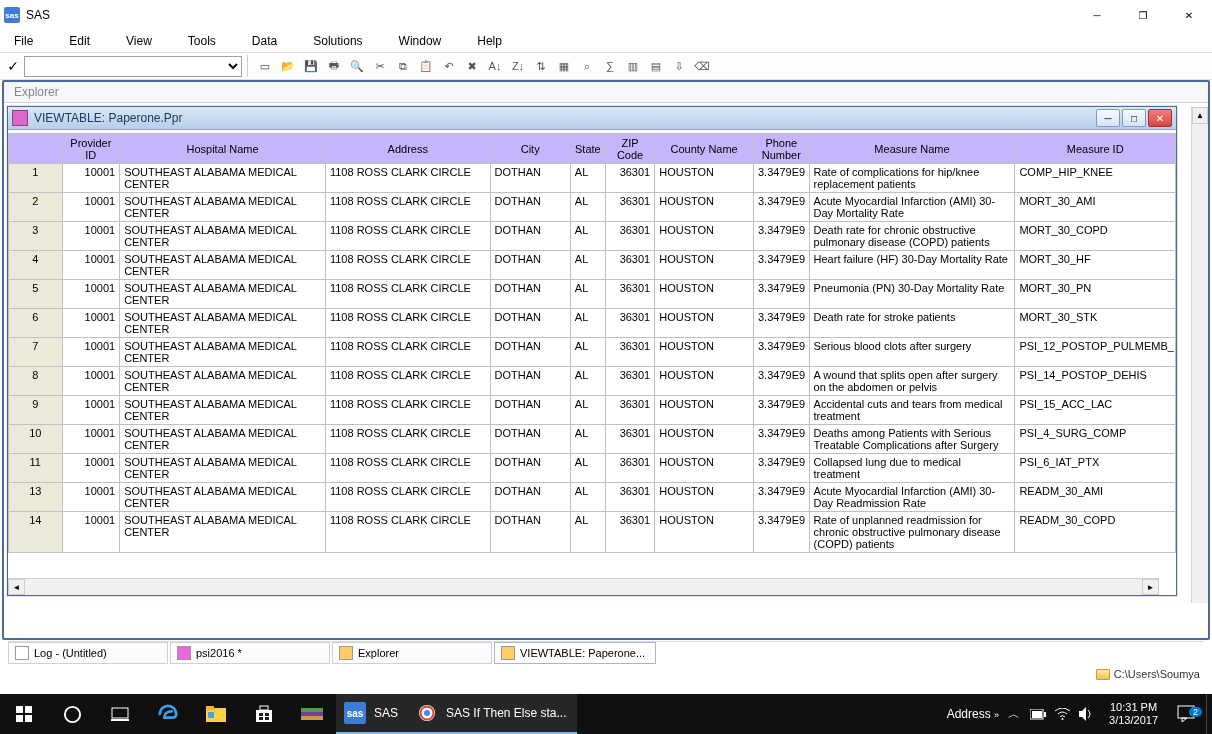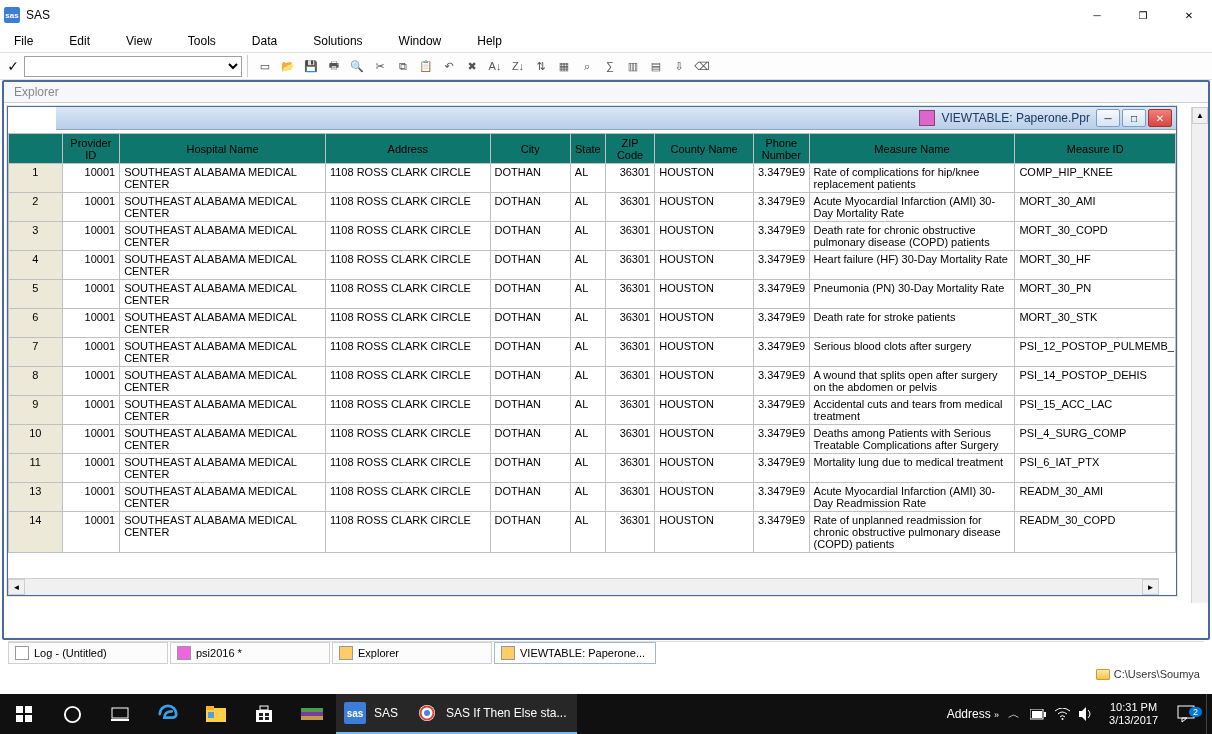--- a/index.html
+++ b/index.html
@@ -21,32 +21,32 @@
 .toolbar { height: 28px; display: flex; align-items: center; padding: 2px 4px; gap: 2px; border-top: 1px solid #e0e0e0; border-bottom: 1px solid #e0e0e0; background: #fdfdfd; }
 .toolbar .chk { width: 18px; height: 22px; display:flex;align-items:center;justify-content:center;font-size:14px;color:#000;}
 .toolbar select { height: 21px; width: 218px; font-size: 12px; border:1px solid #a0a0a0;background:#fff;}
 .toolbar .sep { width: 2px; height: 22px; border-left: 1px solid #ccc; margin: 0 3px; }
 .tb-btn { width: 22px; height: 22px; display:flex;align-items:center;justify-content:center;font-size:14px;cursor:pointer;border:1px solid transparent; }
 
 .mdi-area { position: absolute; top: 80px; left: 2px; right: 2px; bottom: 54px; background: #fff; border: 2px solid #4a6a9b; border-radius: 2px;}
 .explorer-tab { position: absolute; top: 0; left: 0; padding: 3px 10px; font-size: 12px; color: #888; background: #f6f7fb; border-bottom: 1px solid #d0d0d0; width:100%; }
 
 .child-window { position: absolute; top: 24px; left: 3px; width: 1170px; height: 490px; background: #fff; border: 1px solid #4a6b9e; box-shadow: 0 0 0 1px rgba(0,0,0,.1);}
-.child-title { height: 23px; background: linear-gradient(to bottom, #dbe7f5, #b8cee8); border-bottom: 1px solid #8ca7c7; display: flex; align-items: center; padding: 0 4px; gap: 6px; justify-content:flex-end;margin-left:48px;}
+.child-title { height: 23px; background: linear-gradient(to bottom, #dbe7f5, #b8cee8); border-bottom: 1px solid #8ca7c7; display: flex; align-items: center; padding: 0 4px; gap: 6px; justify-content:space-between;}
 .child-title .left { display:flex;align-items:center;gap:6px;}
 .child-title .ico { width: 16px; height: 16px; background:#d6c; border:1px solid #847; display:inline-block;}
 .child-title .txt { font-size: 12px; color: #1a3a66; }
 .child-title .btns { display:flex; gap:2px;}
 .child-btn { width: 24px; height: 18px; background: linear-gradient(#f8fbff,#d5e3f3); border:1px solid #7b9dc4; display:flex;align-items:center;justify-content:center;font-size:10px;border-radius:2px;cursor:pointer;}
 .child-btn.close-c { background: linear-gradient(#f17f7d,#d94540); color:#fff; border-color:#a3312f;}
 
 .table-wrap { position: absolute; top: 26px; left: 0; right: 0; bottom: 18px; overflow: hidden; }
 .data-table { border-collapse: collapse; font-size: 11px; width:100%; table-layout: fixed; }
 .data-table th, .data-table td { border: 1px solid #c0c0c0; padding: 2px 4px; vertical-align: top; text-align:left; overflow:hidden; }
-.data-table thead th { background: #0f766e; text-align: center; font-weight: normal; height: 30px; vertical-align:middle; position:sticky; top:0;}
+.data-table thead th { background: #c4b5fd; text-align: center; font-weight: normal; height: 30px; vertical-align:middle; position:sticky; top:0;}
 .data-table tbody th.rownum { background: #ece9d8; text-align: center; font-weight: normal; width:50px;}
 .data-table td.num { text-align: right; }
 .hscroll { position:absolute; bottom:0; left:0; right:17px; height:17px; background:#f0f0f0; border-top:1px solid #d0d0d0; display:flex; align-items:center;}
 .hscroll .arrow { width:17px;height:16px;background:#f0f0f0;border:1px solid #cdcdcd;display:flex;align-items:center;justify-content:center;font-size:8px;}
 .hscroll .track { flex:1; height:16px; position:relative; background:#f0f0f0;}
 .vscroll-outer { position:absolute; top:25px; right:0; width:17px; bottom:35px; background:#f0f0f0; border-left:1px solid #d4d4d4;}
 .vscroll-outer .arrow {width:16px;height:17px;display:flex;align-items:center;justify-content:center;font-size:8px;border:1px solid #cdcdcd;}
 
 .taskbar-app { position:absolute; bottom:30px; left:8px; right:8px; height:23px; background:#fff; display:flex; align-items:center; gap:2px; border-top:1px solid #ddd;}
 .taskbar-app .tab { height:22px; padding:0 10px 0 6px; display:flex; align-items:center; gap:5px; font-size:11px; border:1px solid #d0d0d0; background:#fcfcfc; min-width:160px;}
@@ -326,21 +326,21 @@
               <tr>
                 <th class="rownum">11</th>
                 <td class="num">10001</td>
                 <td>SOUTHEAST ALABAMA MEDICAL CENTER</td>
                 <td>1108 ROSS CLARK CIRCLE</td>
                 <td>DOTHAN</td>
                 <td>AL</td>
                 <td class="num">36301</td>
                 <td>HOUSTON</td>
                 <td class="num">3.3479E9</td>
-                <td>Mortality lung due to medical treatment</td>
+                <td>Collapsed lung due to medical treatment</td>
                 <td>PSI_6_IAT_PTX</td>
               </tr>
               <tr>
                 <th class="rownum">13</th>
                 <td class="num">10001</td>
                 <td>SOUTHEAST ALABAMA MEDICAL CENTER</td>
                 <td>1108 ROSS CLARK CIRCLE</td>
                 <td>DOTHAN</td>
                 <td>AL</td>
                 <td class="num">36301</td>

